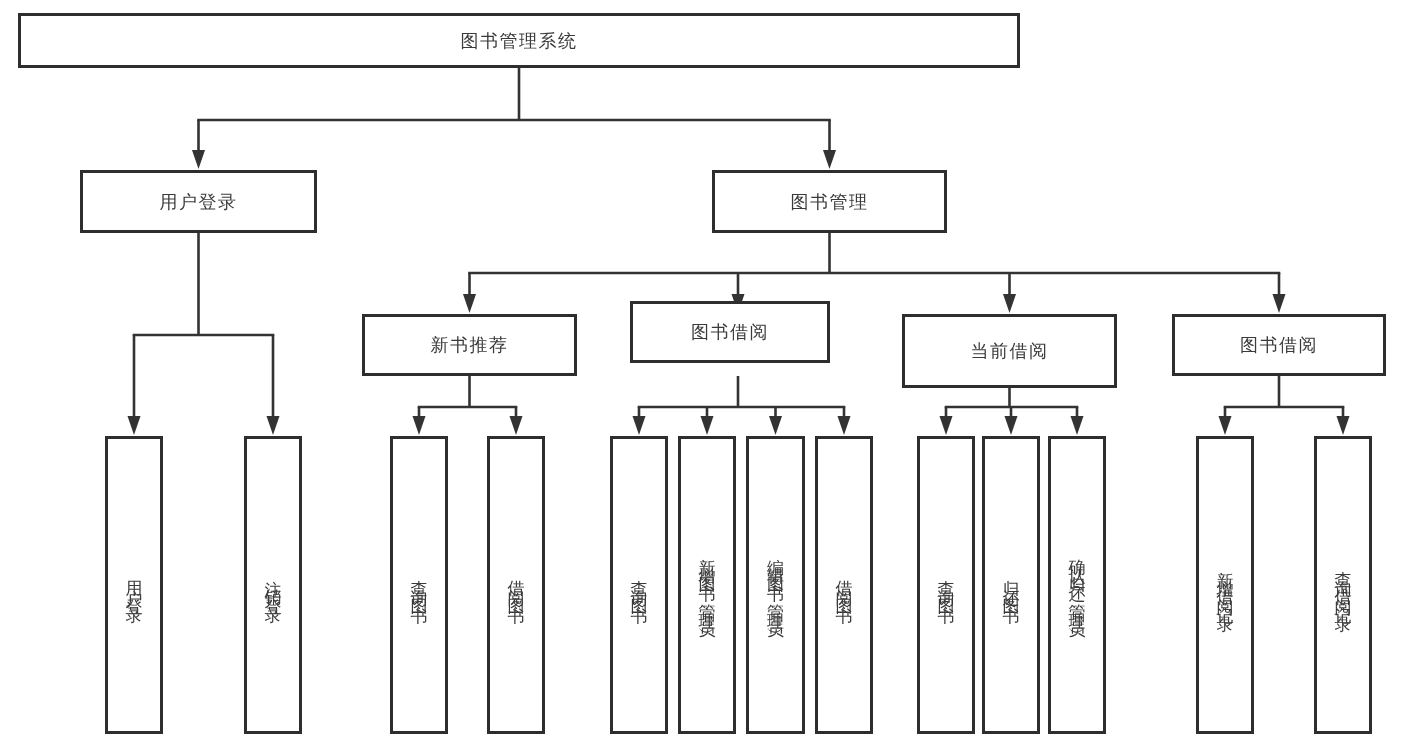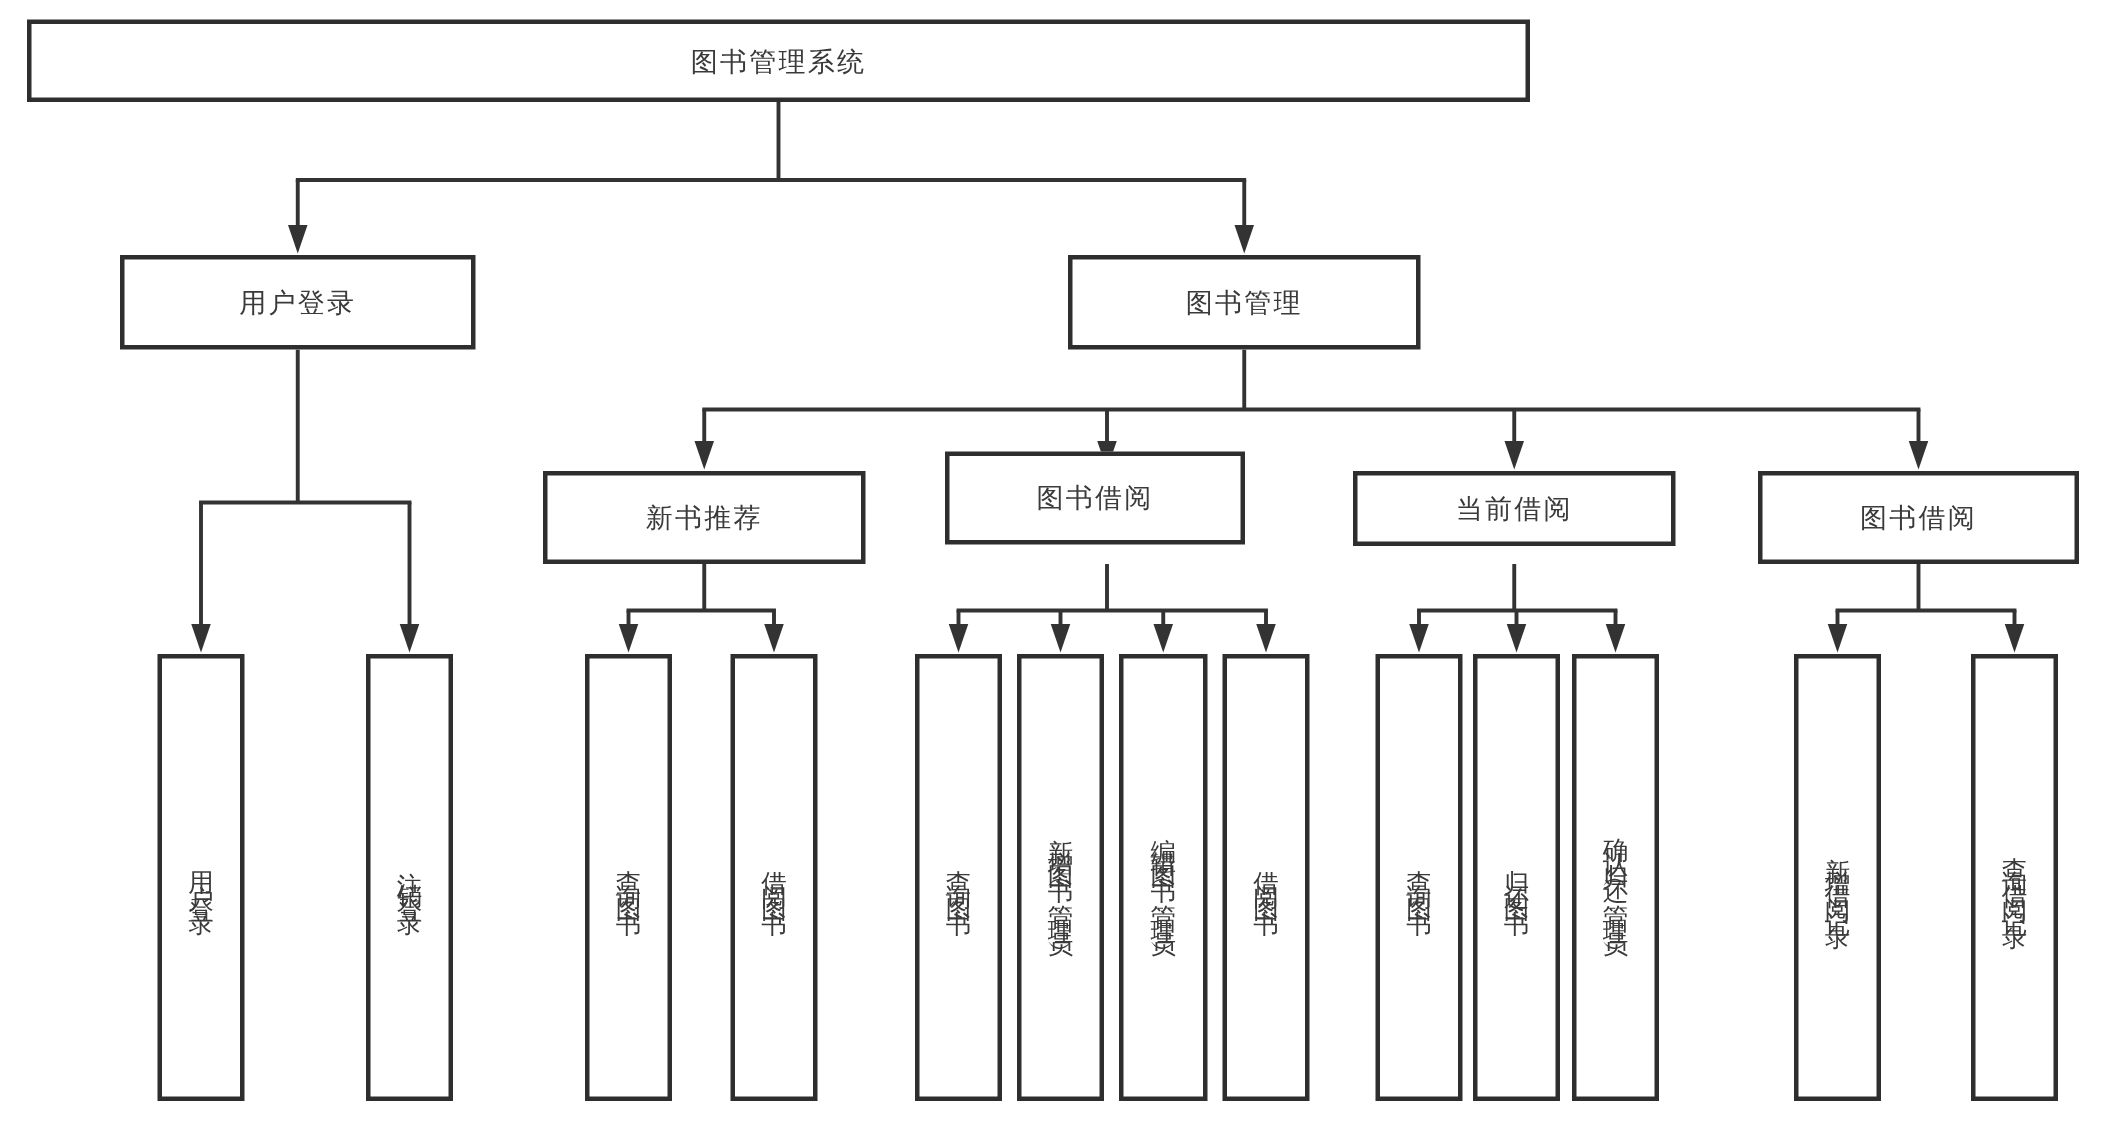--- a/index.html
+++ b/index.html
@@ -132,21 +132,21 @@
       </div>
       <div class="node" style="left: 712px; top: 170px; width: 235px; height: 63px;">
         <span class="node-label">图书管理</span>
       </div>
       <div class="node" style="left: 362px; top: 314px; width: 215px; height: 62px; align-items: center;">
         <span class="node-label">新书推荐</span>
       </div>
       <div class="node" style="left: 630px; top: 301px; width: 200px; height: 62px;">
         <span class="node-label">图书借阅</span>
       </div>
-      <div class="node" style="left: 902px; top: 314px; width: 215px; height: 50px;">
+      <div class="node" style="left: 902px; top: 314px; width: 215px; height: 74px;">
         <span class="node-label">当前借阅</span>
       </div>
       <div class="node" style="left: 1172px; top: 314px; width: 214px; height: 62px;">
         <span class="node-label">图书借阅</span>
       </div>
       <div class="node v" style="left: 105px; top: 436px; width: 58px; height: 298px;">
         <span class="node-label">用户登录</span>
       </div>
       <div class="node v" style="left: 244px; top: 436px; width: 58px; height: 298px;">
         <span class="node-label">注销登录</span>

